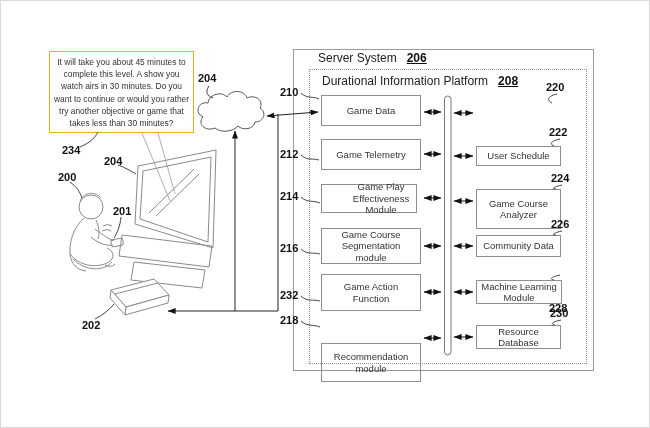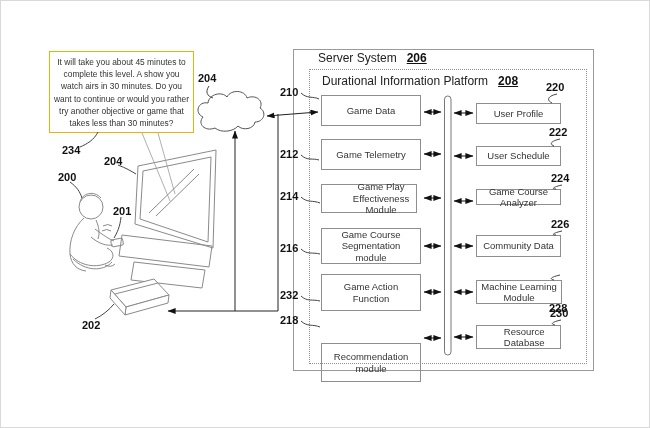--- a/index.html
+++ b/index.html
@@ -62,37 +62,34 @@
   <div class="abs mbox" style="left:320px;top:227px;width:100px;height:36px;">
       <span style="max-width:72px;">Game Course Segmentation module</span>
     </div>
   <div class="abs mbox" style="left:320px;top:273px;width:100px;height:37px;">
       <span style="max-width:70px;">Game Action Function</span>
     </div>
   <div class="abs mbox" style="left:320px;top:318px;width:100px;height:39px;margin-top:24px;">
       <span style="max-width:88px;">Recommendation module</span>
     </div>
 
-  <div class="abs mbox" style="left:475px;top:102px;width:85px;height:21px;">
-      <span>User Profile</span>
-    </div>
   <div class="abs mbox" style="left:475px;top:145px;width:85px;height:20px;align-items:center;">
       <span>User Schedule</span>
     </div>
-  <div class="abs mbox" style="left:475px;top:188px;width:85px;height:16px;">
+  <div class="abs mbox" style="left:475px;top:188px;width:85px;height:40px;">
       <span style="max-width:66px;">Game Course Analyzer</span>
     </div>
   <div class="abs mbox" style="left:475px;top:234px;width:85px;height:22px;">
       <span>Community Data</span>
     </div>
   <div class="abs mbox" style="left:475px;top:279px;width:86px;height:24px;">
       <span style="max-width:80px;">Machine Learning Module</span>
     </div>
   <div class="abs mbox" style="left:475px;top:324px;width:85px;height:24px;">
-      <span style="max-width:52px;text-align:right;">Resource Database</span>
+      <span style="max-width:52px;">Resource Database</span>
     </div>
 
   <div id="network-label" class="abs">Network</div>
 
   <div class="ref" style="left:61px;top:143px;">234</div>
   <div class="ref" style="left:57px;top:170px;">200</div>
   <div class="ref" style="left:112px;top:204px;">201</div>
   <div class="ref" style="left:81px;top:318px;">202</div>
   <div class="ref" style="left:103px;top:154px;">204</div>
   <div class="ref" style="left:197px;top:71px;">204</div>

